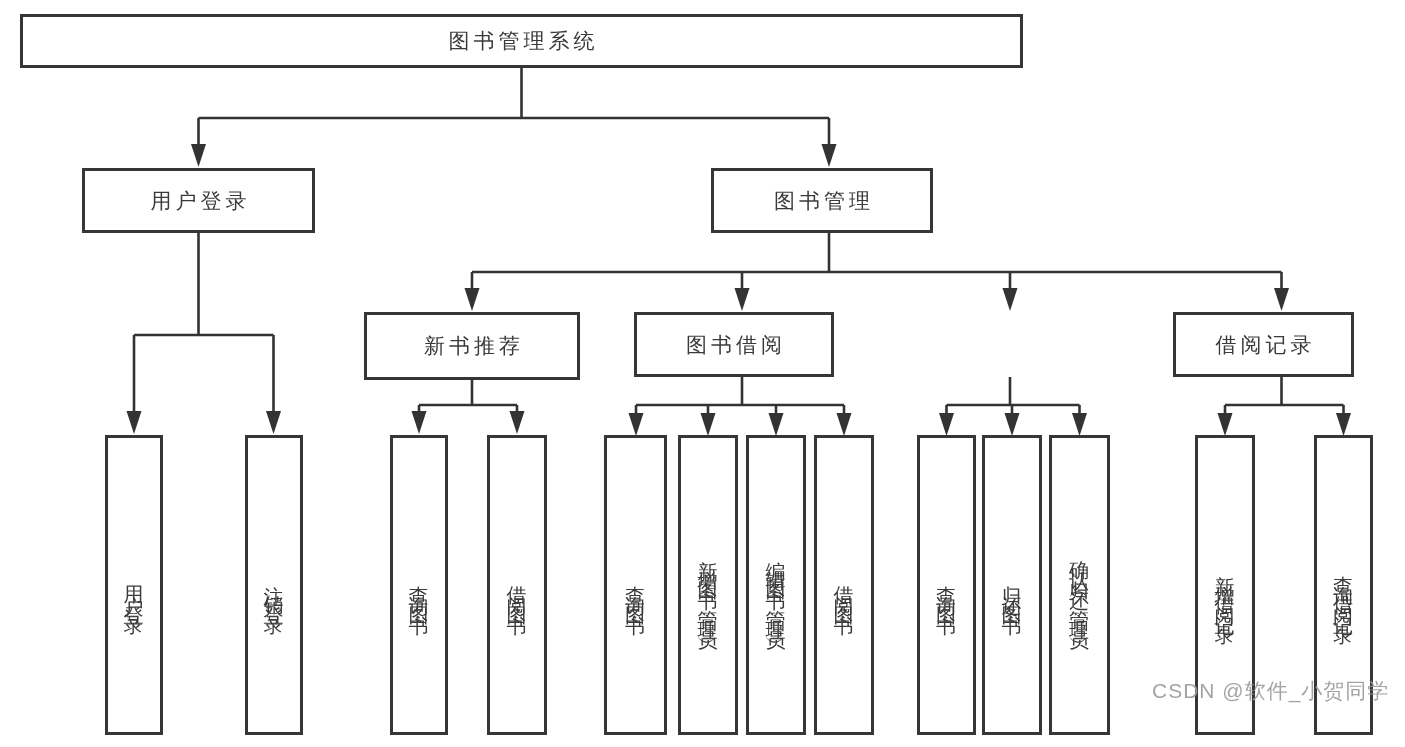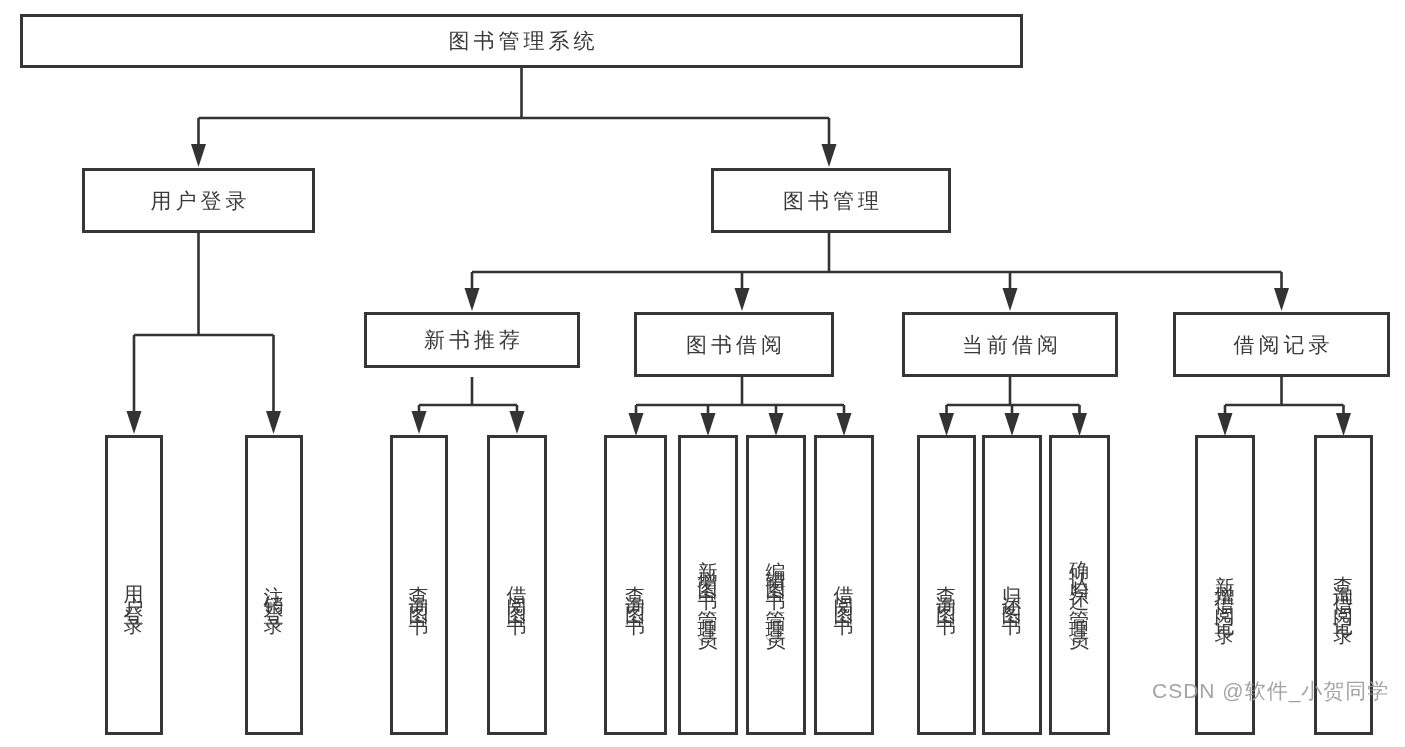--- a/index.html
+++ b/index.html
@@ -71,34 +71,31 @@
     </g>
   </svg>
 
   <div class="box root" style="left:20px;top:14px;width:1003px;height:54px;">
     <span class="h-label">图书管理系统</span>
   </div>
 
   <div class="box" style="left:82px;top:168px;width:233px;height:65px;">
     <span class="h-label">用户登录</span>
   </div>
-  <div class="box" style="left:711px;top:168px;width:240px;height:65px;">
+  <div class="box" style="left:711px;top:168px;width:222px;height:65px;">
     <span class="h-label">图书管理</span>
   </div>
 
-  <div class="box" style="left:364px;top:312px;width:216px;height:56px;">
+  <div class="box" style="left:364px;top:312px;width:216px;height:68px;">
     <span class="h-label">新书推荐</span>
   </div>
   <div class="box" style="left:634px;top:312px;width:200px;height:65px;">
     <span class="h-label">图书借阅</span>
   </div>
-  <div class="box" style="left:902px;top:312px;width:216px;height:65px;">
-    <span class="h-label">当前借阅</span>
-  </div>
-  <div class="box" style="left:1173px;top:312px;width:217px;height:65px;">
+  <div class="box" style="left:1173px;top:312px;width:181px;height:65px;">
     <span class="h-label">借阅记录</span>
   </div>
 
   <div class="box leaf" style="left:105px;top:435px;width:58px;height:300px;">
     <span class="v-label">用户登录</span>
   </div>
   <div class="box leaf" style="left:245px;top:435px;width:58px;height:300px;">
     <span class="v-label">注销登录</span>
   </div>
 

